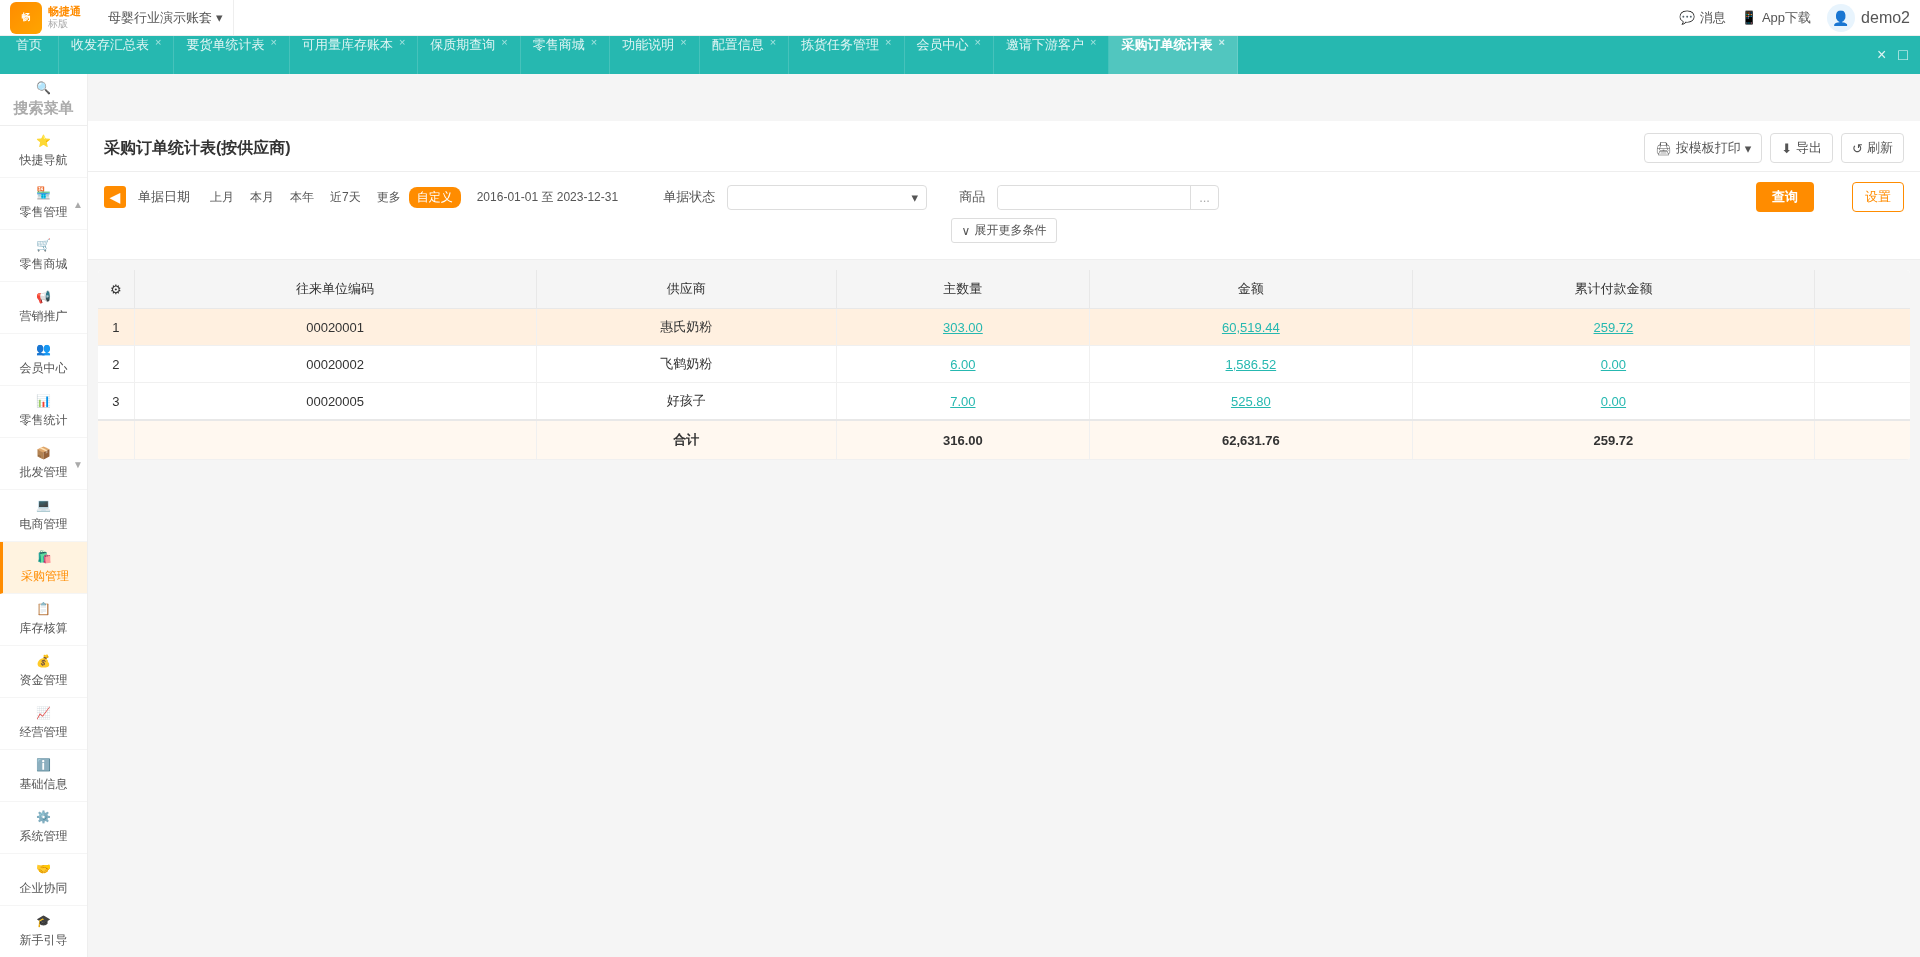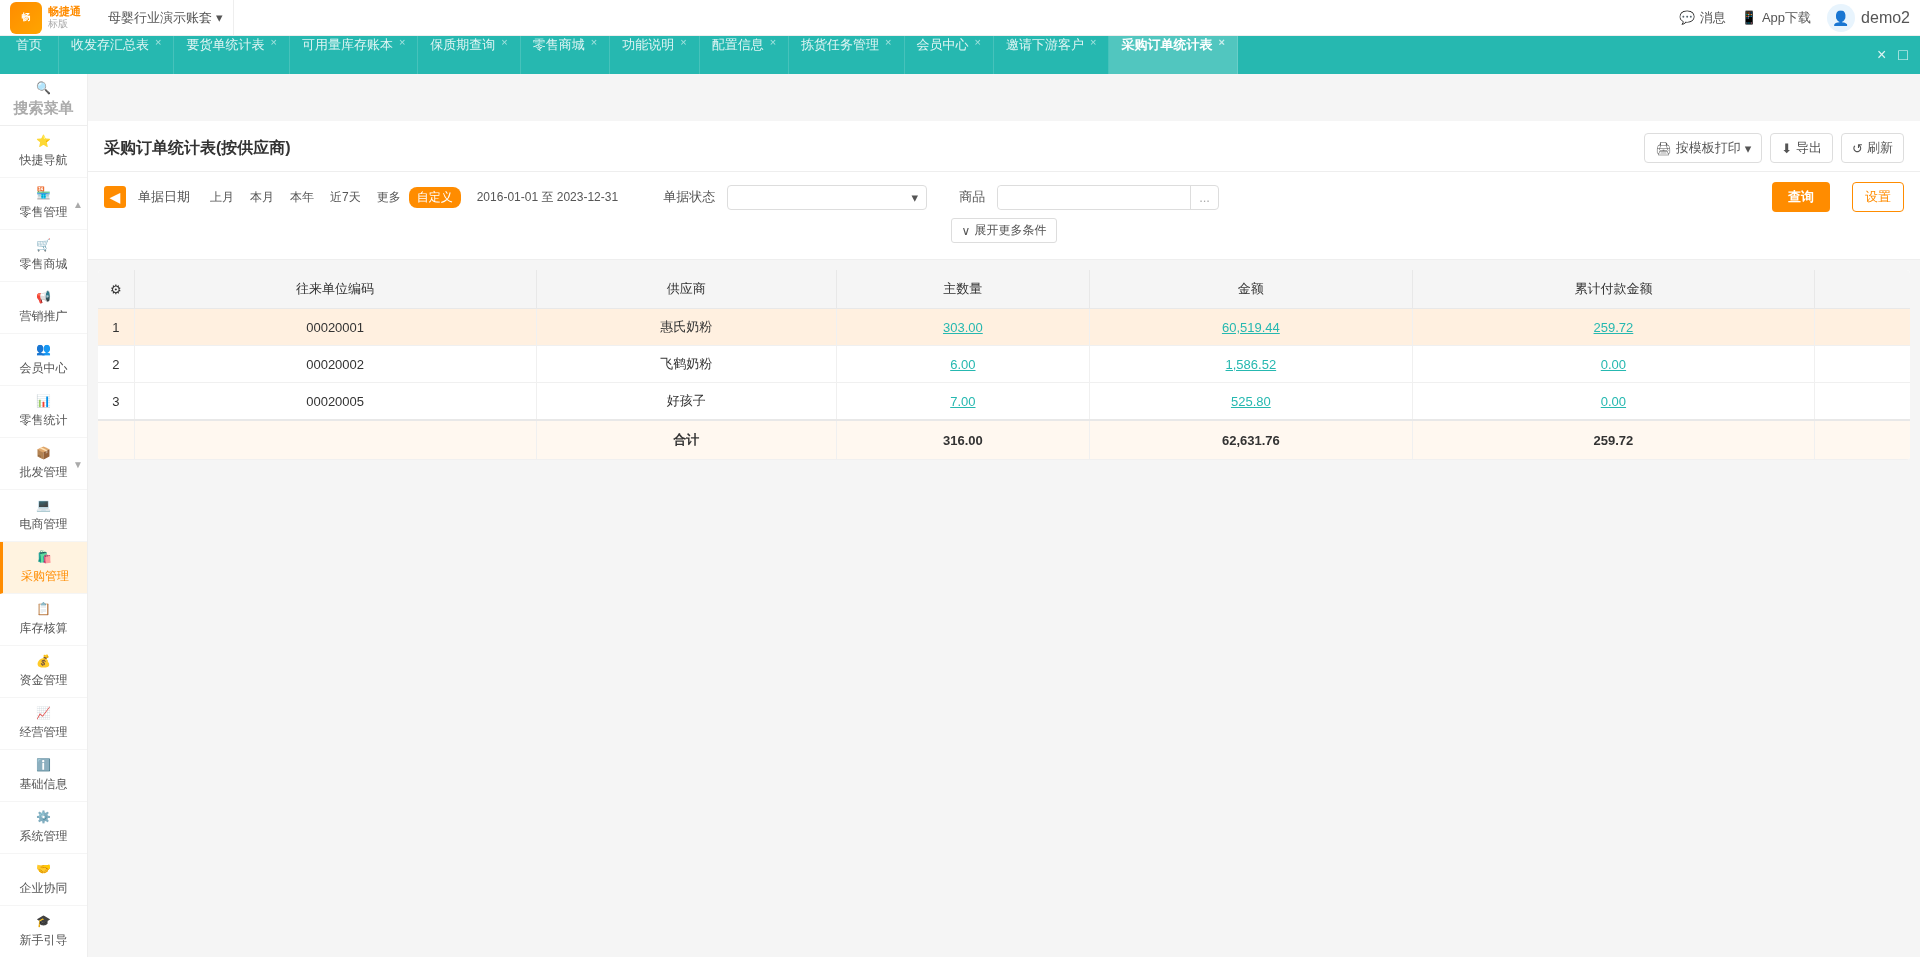--- a/index.html
+++ b/index.html
@@ -46,21 +46,21 @@
     .filter-label { color: #555; font-size: 13px; white-space: nowrap; }
     .date-shortcuts { display: flex; }
     .date-shortcut { padding: 2px 8px; border-radius: 3px; cursor: pointer; font-size: 12px; color: #555; }
     .date-range-tag { background: #ff8c00; color: #fff; padding: 2px 8px; border-radius: 8px; font-size: 12px; }
     .date-range-text { font-size: 12px; color: #555; margin-left: 4px; }
     .filter-select { border: 1px solid #ddd; border-radius: 4px; padding: 4px 8px; font-size: 13px; outline: none; color: #555; min-width: 180px; background: #fff; cursor: pointer; display: flex; align-items: center; gap: 4px; }
     .filter-input { border: 1px solid #ddd; border-radius: 4px; padding: 4px 8px; font-size: 13px; outline: none; color: #555; min-width: 200px; }
     .expand-row { display: flex; justify-content: center; padding: 6px 0; }
     .expand-btn { display: flex; align-items: center; gap: 4px; color: #555; cursor: pointer; font-size: 12px; padding: 3px 10px; border: 1px solid #ddd; border-radius: 3px; background: #fff; }
     .btn-query { background: #ff8c00; color: #fff; border: none; padding: 5px 16px; border-radius: 4px; cursor: pointer; font-size: 13px; font-weight: bold; }
-    .btn-settings { background: #fff; color: #ff8c00; border: 1px solid #ff8c00; padding: 5px 12px; border-radius: 4px; cursor: pointer; font-size: 13px; }
+    .btn-settings { background: #fff; color: #ff8c00; border: 1px solid #ff8c00; padding: 5px 12px; border-radius: 4px; cursor: pointer; font-size: 13px; margin-left: 16px; }
     
     
     .toggle-arrow { background: #ff8c00; color: #fff; border: none; width: 22px; height: 22px; border-radius: 3px; cursor: pointer; display: flex; align-items: center; justify-content: center; font-size: 14px; flex-shrink: 0; }
 
     
     .table-area { background: #fff; margin: 10px; border-radius: 4px; overflow: hidden; }
     .data-table { width: 100%; border-collapse: collapse; }
     .data-table th { background: #f5f5f5; padding: 10px 12px; text-align: center; font-size: 13px; color: #333; font-weight: normal; border-bottom: 1px solid #e8e8e8; border-right: 1px solid #e8e8e8; white-space: nowrap; }
     .data-table th:last-child { border-right: none; }
     .data-table td { padding: 9px 12px; text-align: center; border-bottom: 1px solid #f0f0f0; border-right: 1px solid #f0f0f0; font-size: 13px; color: #333; }

